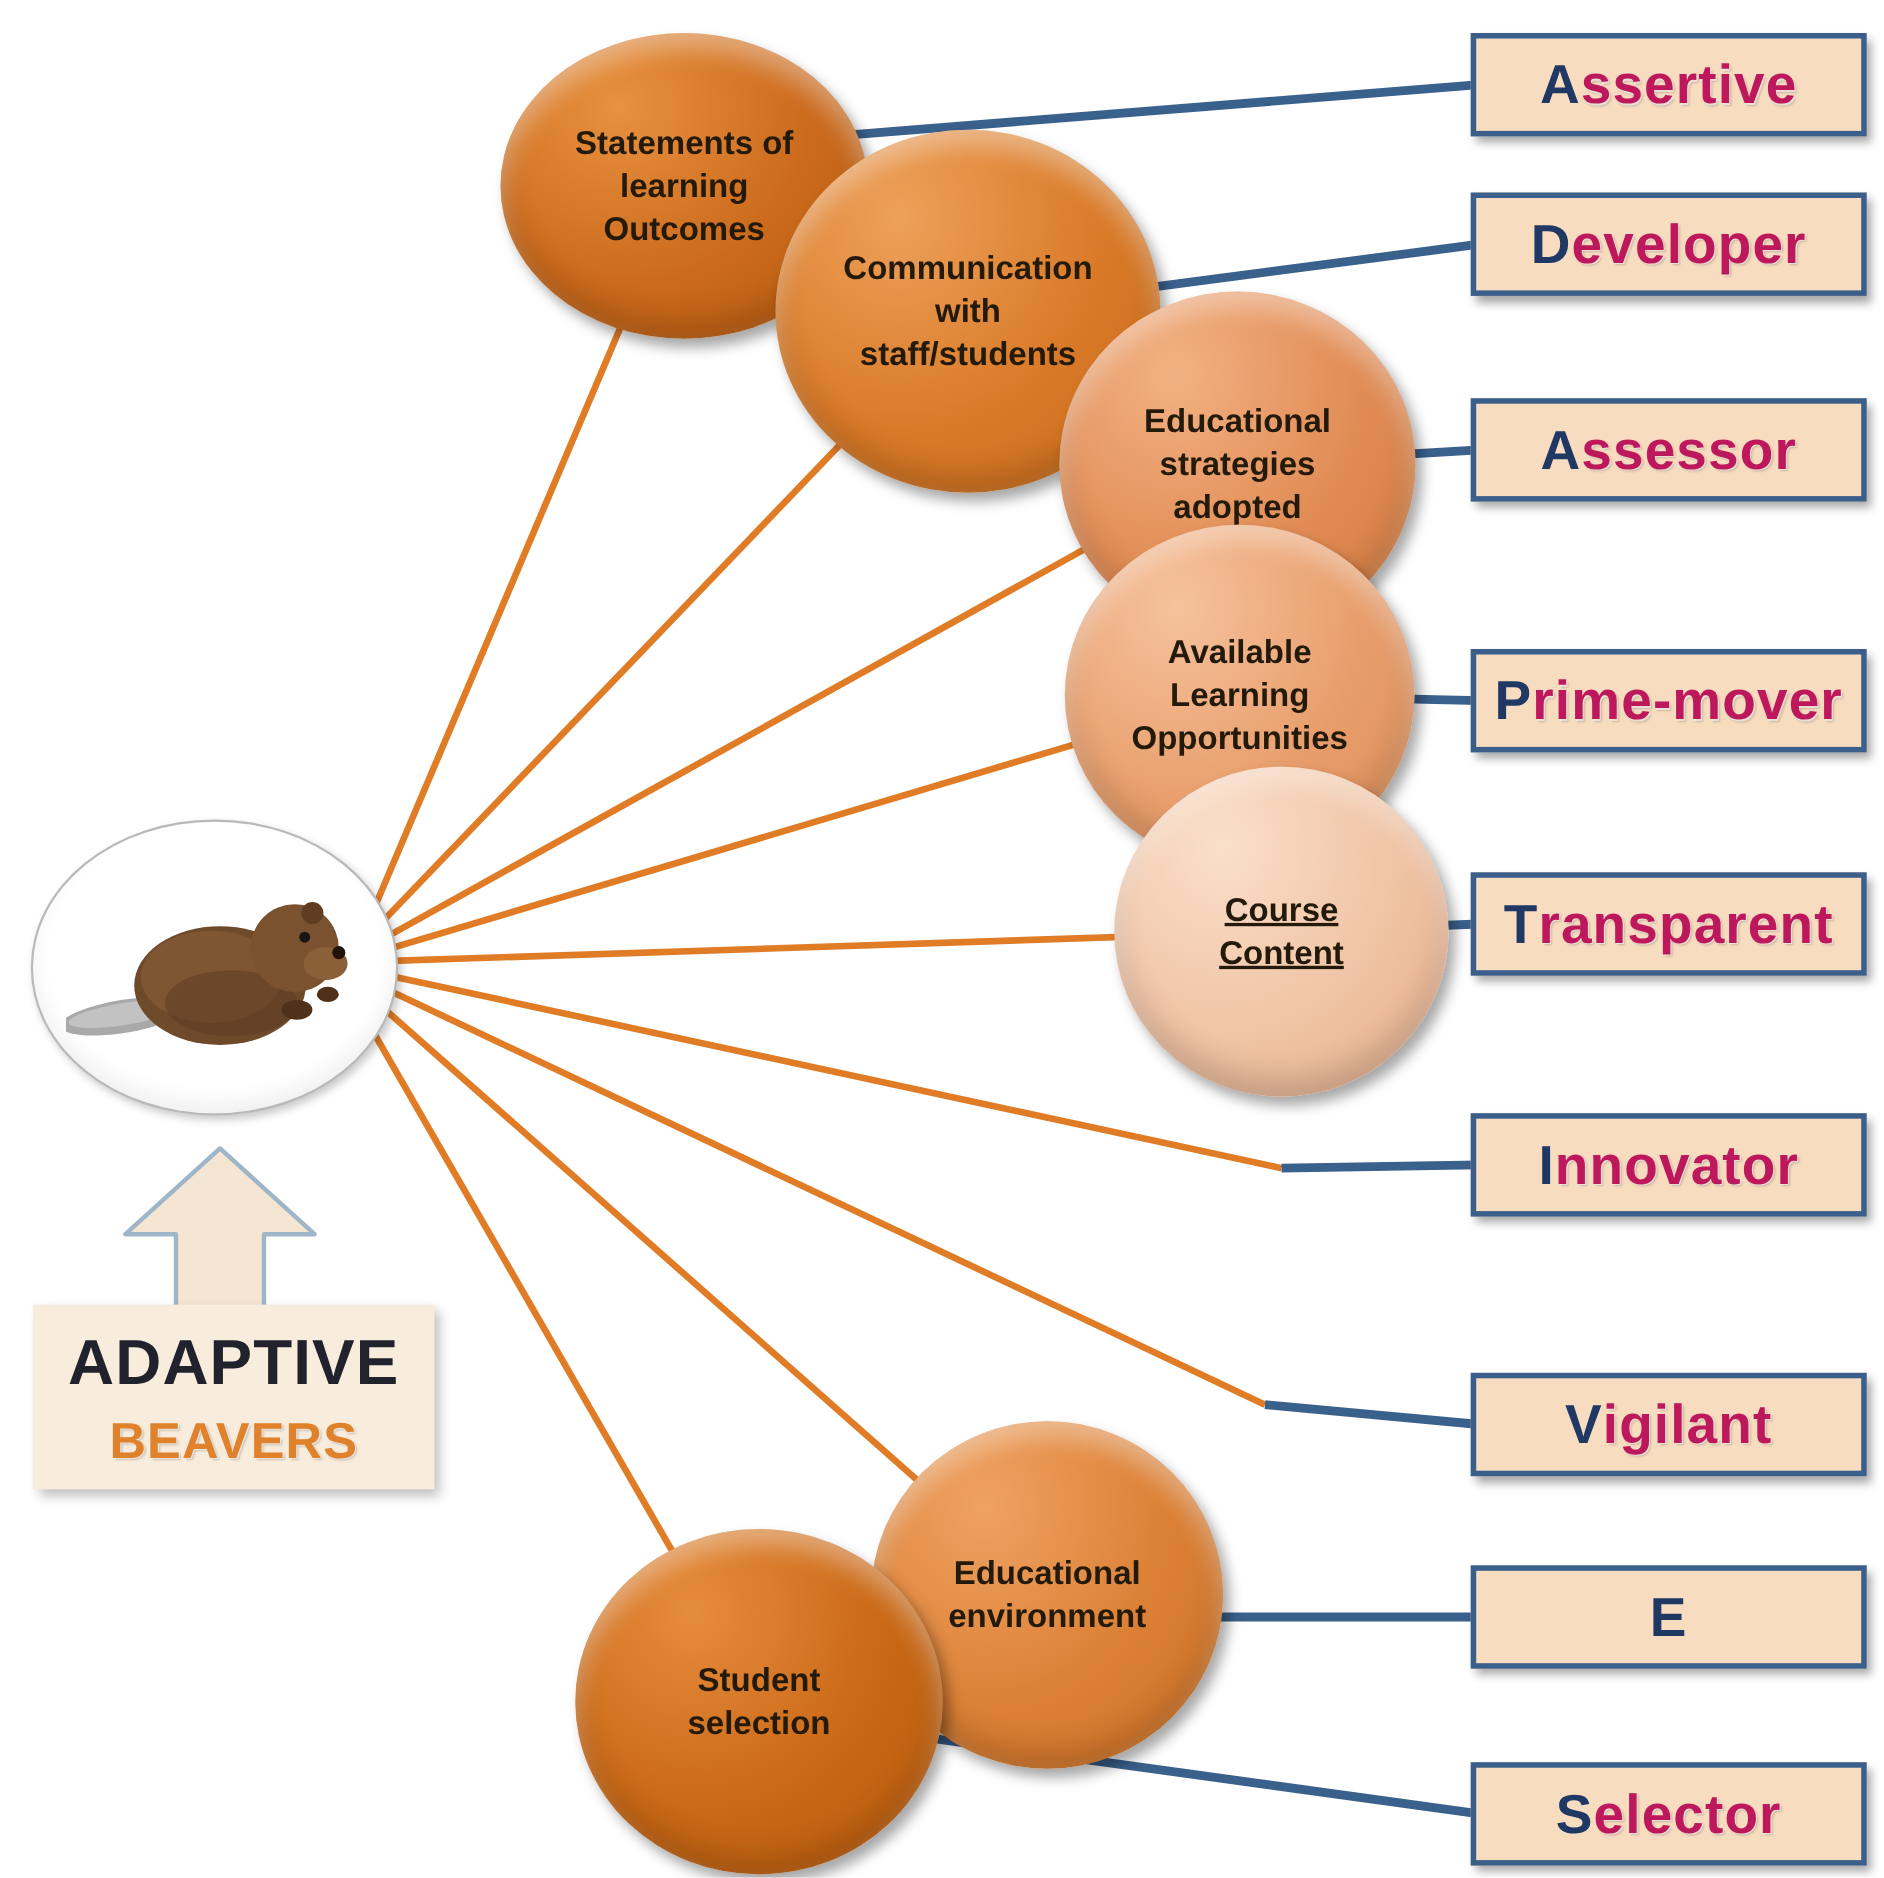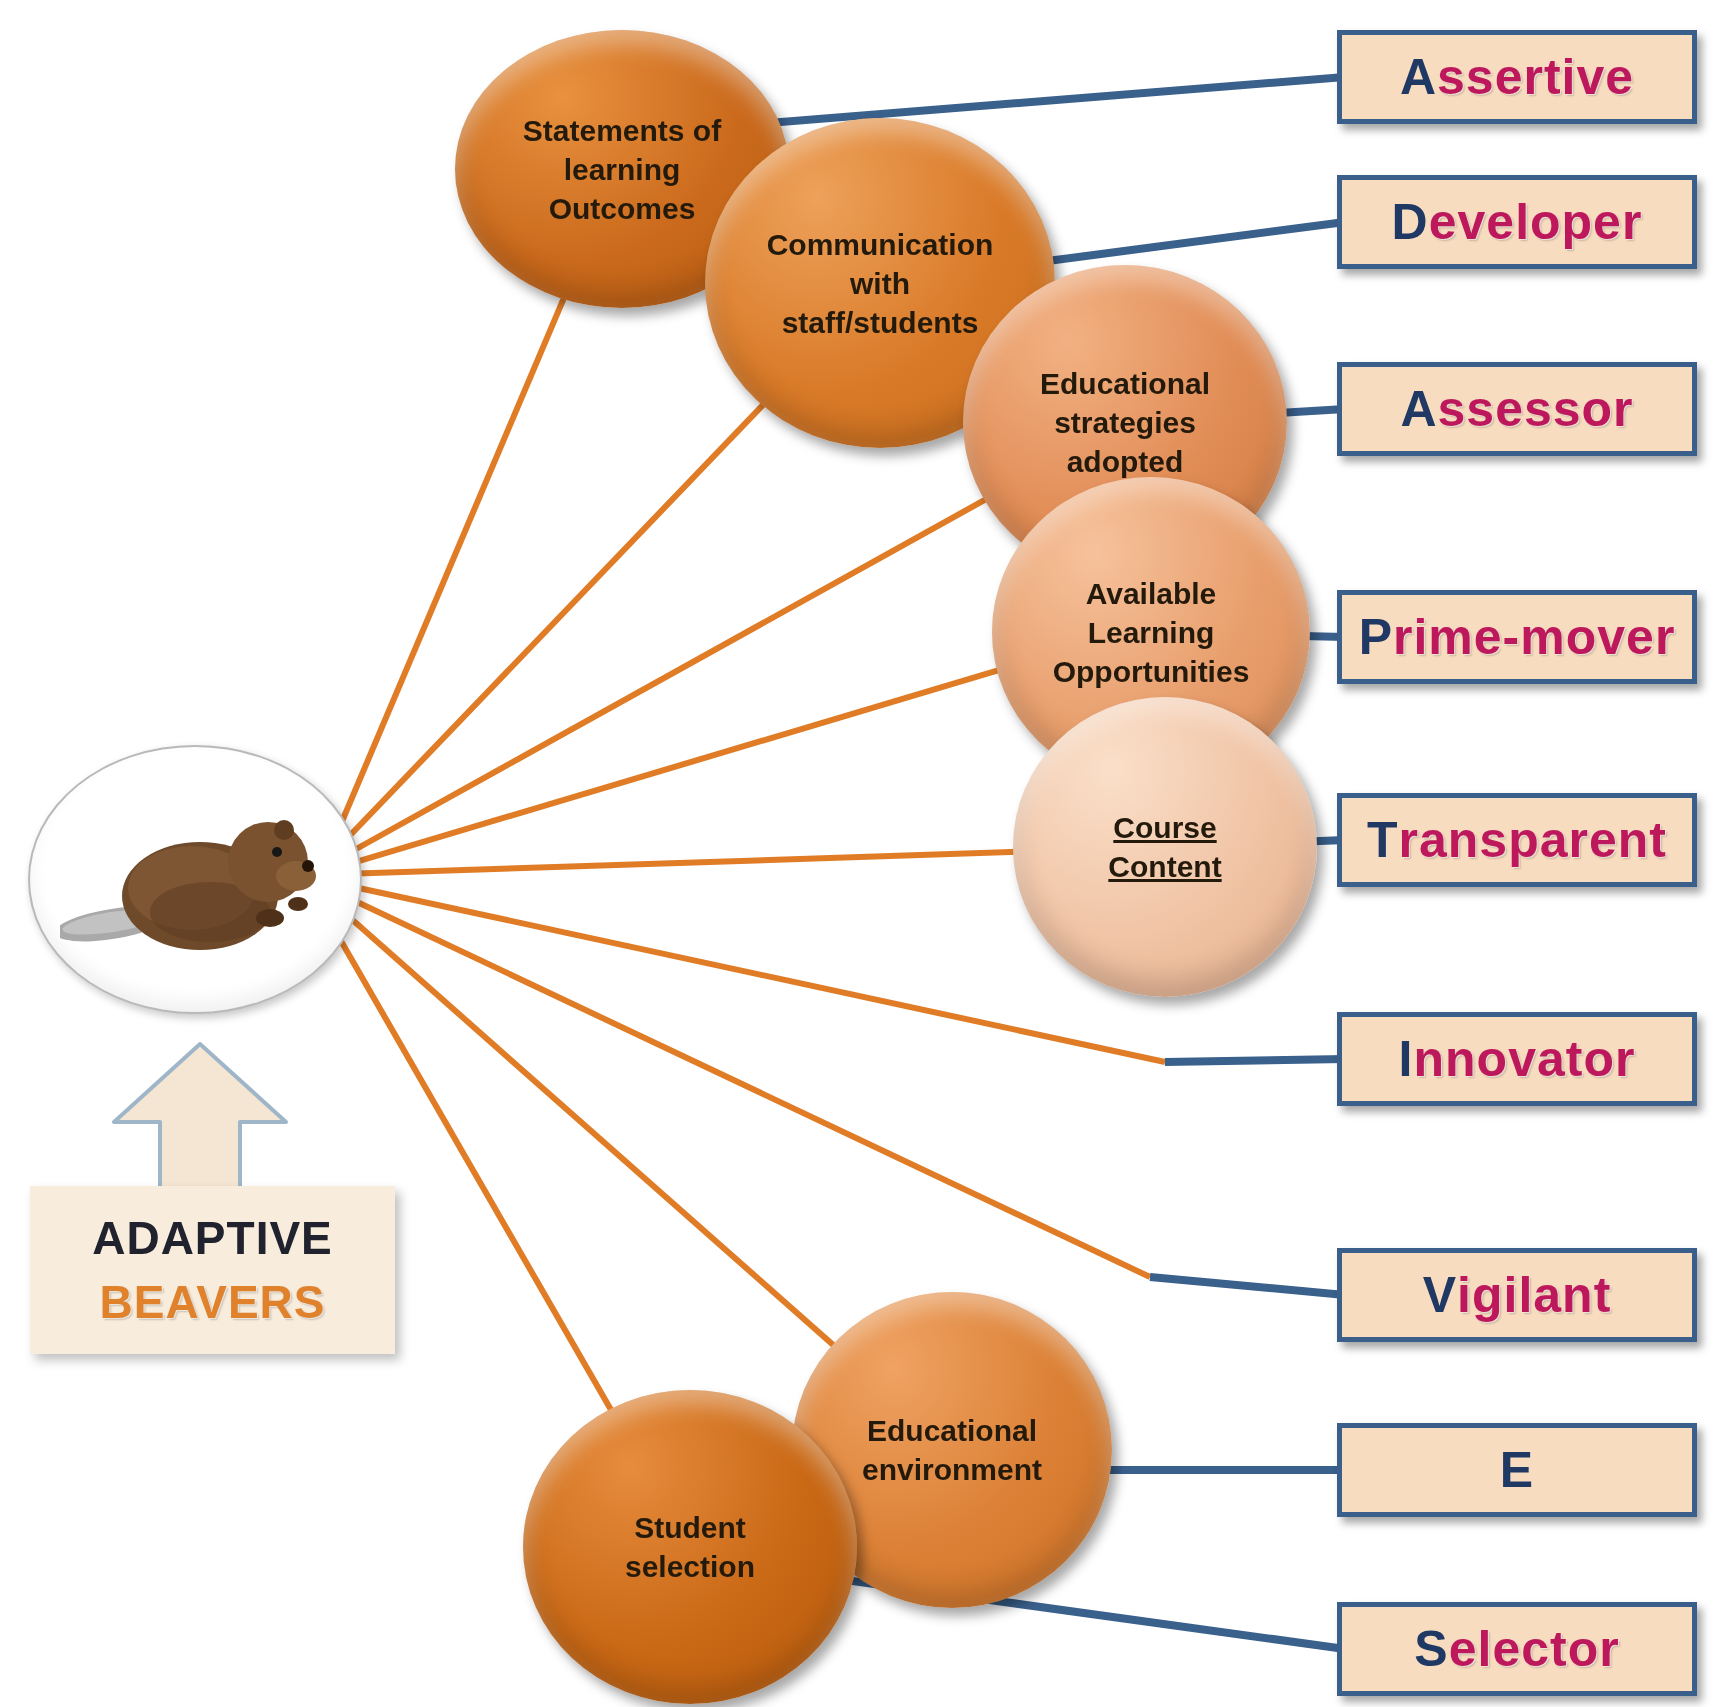--- a/index.html
+++ b/index.html
@@ -18,21 +18,21 @@
   .node .lbl{font-weight:bold;color:#241a0c;font-size:30px;line-height:1.3;}
   .c1{left:455px;top:30px;width:334px;height:278px;
       background:radial-gradient(ellipse at 32% 24%, #E8913F 0%, #CB6A1C 55%, #B4590F 100%);text-align:center;}
   .c1 .lbl{max-width:230px;}
   .c2{left:705px;top:118px;width:350px;height:330px;
       background:radial-gradient(ellipse at 32% 24%, #EDA15A 0%, #D97A28 55%, #C56A1A 100%);}
   .c2 .lbl{max-width:240px;}
   .c3{left:963px;top:265px;width:324px;height:314px;
       background:radial-gradient(ellipse at 32% 24%, #F2B183 0%, #E18C55 55%, #D0793F 100%);}
   .c3 .lbl{max-width:200px;}
-  .c4{left:992px;top:477px;width:318px;height:310px;
+  .c4{left:968px;top:477px;width:318px;height:310px;
       background:radial-gradient(ellipse at 32% 24%, #F6C29C 0%, #E89E6C 55%, #D98A55 100%);}
   .c4 .lbl{max-width:215px;}
   .c5{left:1013px;top:697px;width:304px;height:300px;
       background:radial-gradient(ellipse at 32% 24%, #FADFC9 0%, #F0C3A4 55%, #E3AC8A 100%);}
   .c5 .lbl{max-width:160px;text-decoration:underline;}
   .c6{left:1013px;top:912px;width:304px;height:300px;
       background:radial-gradient(ellipse at 32% 24%, #F8D2B6 0%, #ECB58D 55%, #DE9E72 100%);}
   .c6 .lbl{max-width:200px;}
   .c7{left:998px;top:1127px;width:304px;height:300px;
       background:radial-gradient(ellipse at 32% 24%, #F3BB90 0%, #E3995F 55%, #D2854A 100%);}
@@ -61,21 +61,21 @@
     background:#ffffff;border:2px solid #B9B9B9;border-radius:50%;
     box-shadow:3px 4px 8px rgba(0,0,0,0.22), inset 0 -10px 18px rgba(0,0,0,0.06);
     display:flex;align-items:center;justify-content:center;
   }
   .arrow-wrap{position:absolute;left:108px;top:1042px;z-index:3;}
   .legend{
     position:absolute;left:30px;top:1186px;width:365px;height:168px;z-index:3;
     background:#F8ECDC;box-shadow:5px 6px 10px rgba(0,0,0,0.25);
     display:flex;flex-direction:column;align-items:center;justify-content:center;gap:10px;
   }
-  .legend .t1{font-weight:bold;font-size:46px;color:#20222E;letter-spacing:1px;}
+  .legend .t1{font-weight:bold;font-size:58px;color:#20222E;letter-spacing:1px;}
   .legend .t2{font-weight:bold;font-size:46px;color:#E0812C;letter-spacing:1px;
               text-shadow:1px 1px 0 rgba(255,255,255,0.55), 2px 2px 2px rgba(0,0,0,0.18);}
 </style>
 </head>
 <body>
 
 <div id="stage">
 
   <svg class="lines" width="1713" height="1707">
 

